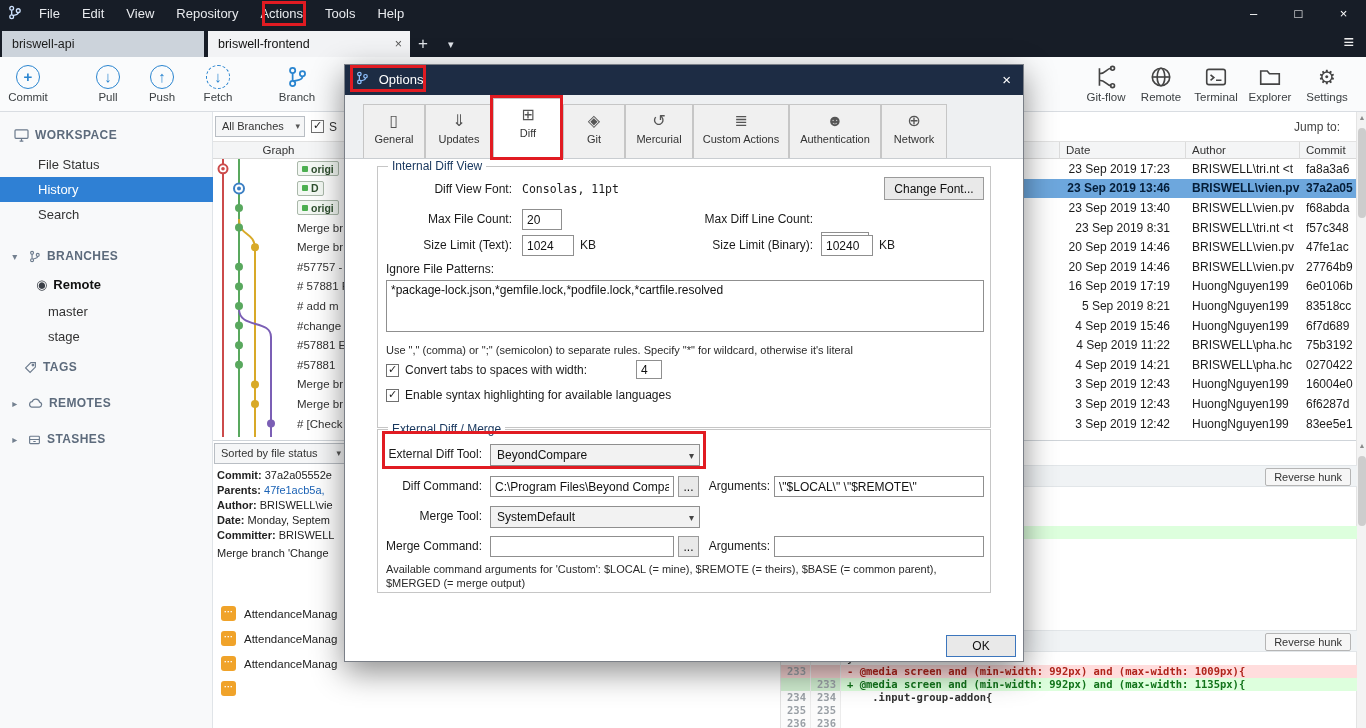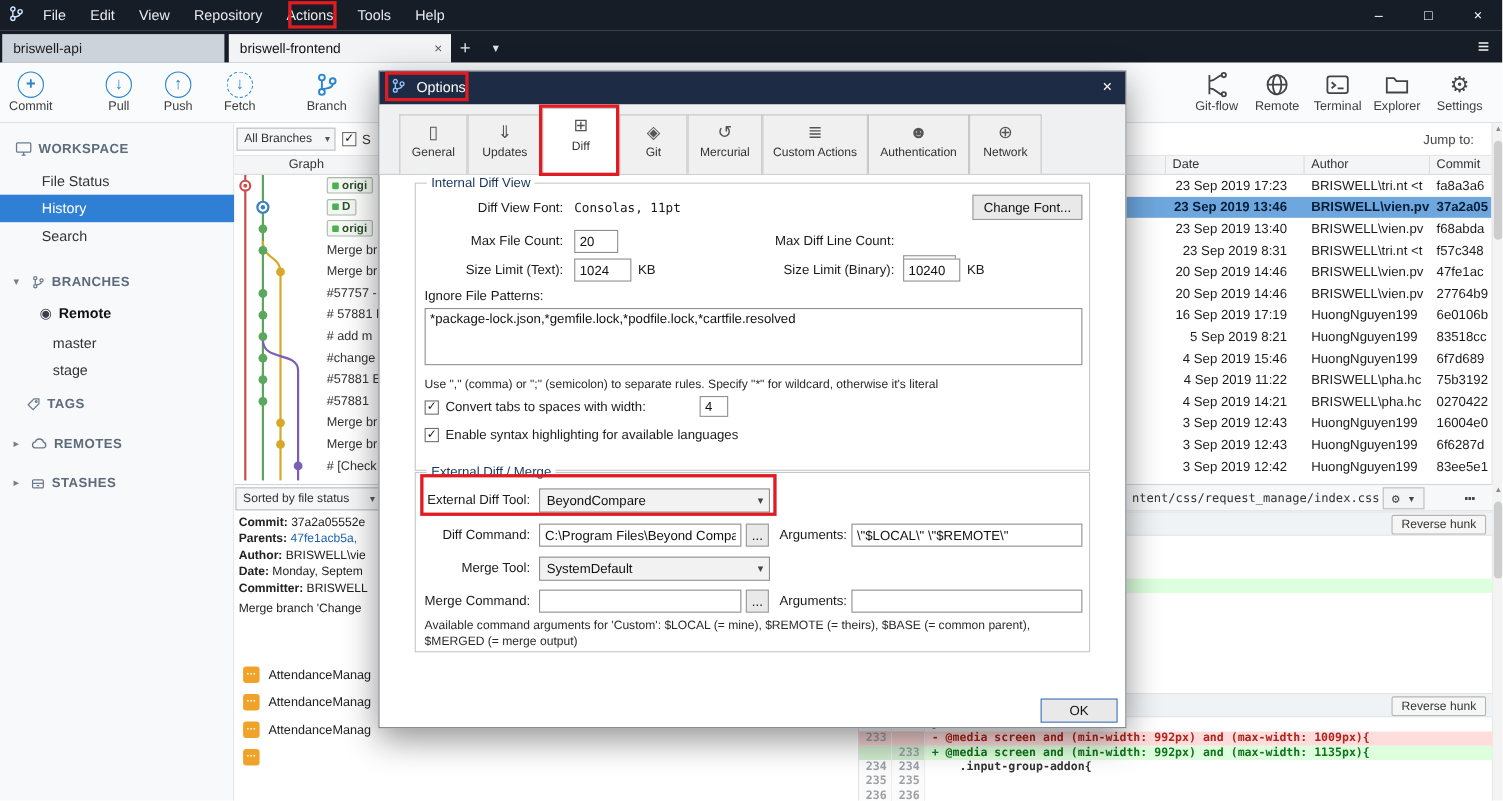--- a/index.html
+++ b/index.html
@@ -553,25 +553,20 @@
     <div class="frow" style="top:210px;">
       <span class="ficon">···</span>
       <span>AttendanceManag</span>
     </div>
     <div class="frow" style="top:235px;">
       <span class="ficon">···</span>
     </div>
   </div>
 
   <div class="diffpanel">
-    <div class="diffhead">
-      <span style="padding-left:248px;">ntent/css/request_manage/index.css</span>
-      <span class="gearbox">⚙ ▾</span>
-      <span class="dots">⋯</span>
-    </div>
     <div class="diffbody">
       <div class="hunkhead">
         <span class="rvbtn">Reverse hunk</span>
       </div>
       <div>
 
           <div class="dline context">
             <span class="dl-old"></span>
             <span class="dl-new"></span>
             <span class="dl-code">important;</span>

